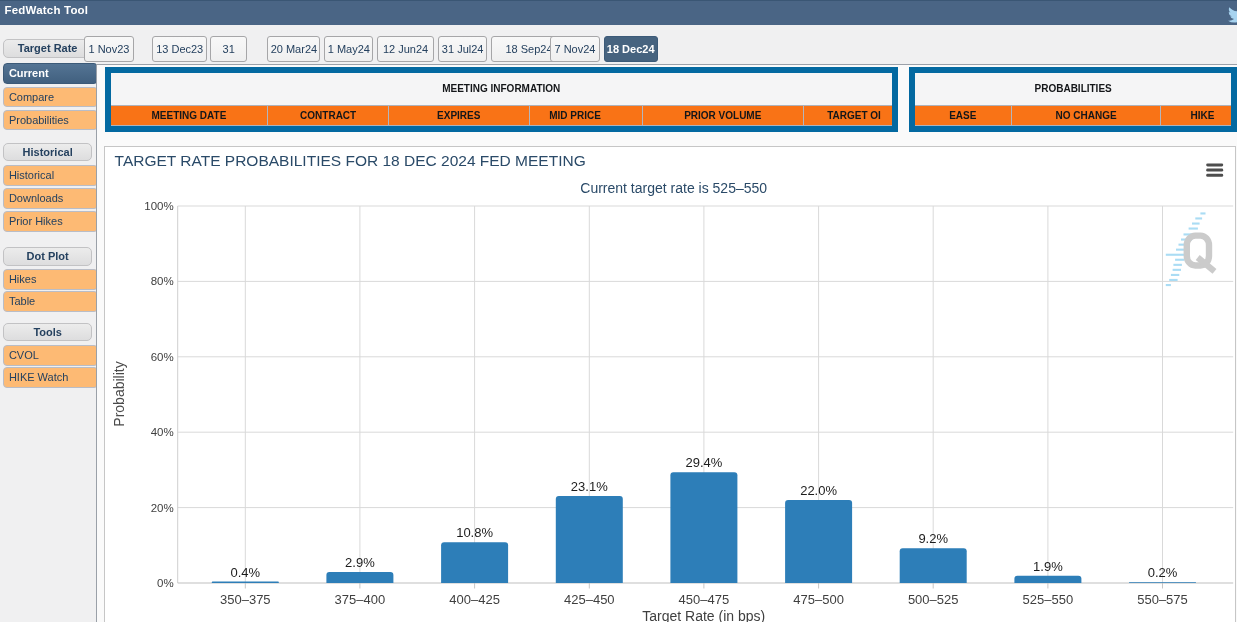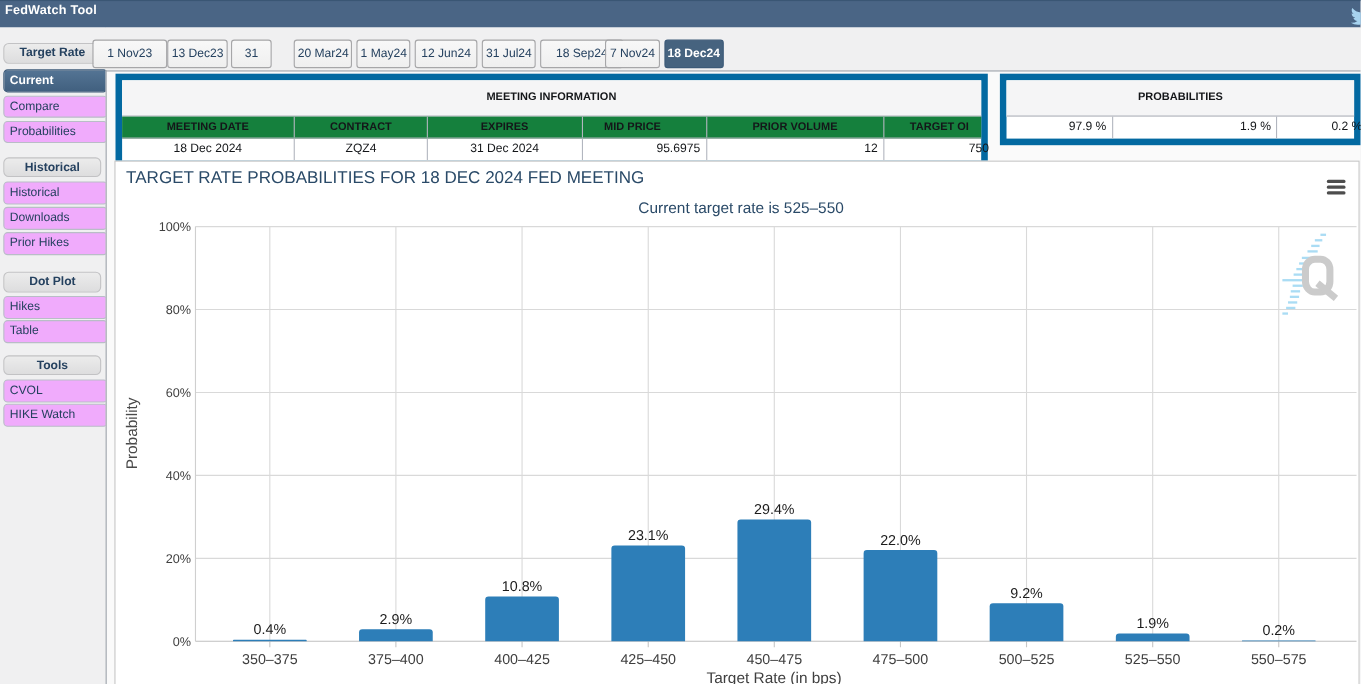--- a/index.html
+++ b/index.html
@@ -2,30 +2,30 @@
 <html><head><meta charset="utf-8">
 <style>
 * { margin:0; padding:0; box-sizing:content-box; }
 html,body { width:1237px; height:622px; overflow:hidden; background:#f1f1f2; font-family:"Liberation Sans",sans-serif; }
 #page { position:relative; width:1237px; height:622px; }
 #topbar { position:absolute; left:0; top:0; width:1237px; height:25px; background:#4a6585; border-top:1px solid #3a5674; box-sizing:border-box; }
 #topbar .t { position:absolute; left:4.5px; top:3px; color:#fff; font-weight:bold; font-size:11.5px; letter-spacing:0.2px; }
 #bird { position:absolute; right:-11px; top:5px; }
 #sidecol { position:absolute; left:0; top:25px; width:95.5px; height:597px; background:#f0f0f1; }
 .shdr { position:absolute; left:3.4px; width:86.5px; background:linear-gradient(#ececec,#ddddde); border:1px solid #c2c2c4; border-radius:5px; text-align:center; font-weight:bold; font-size:11px; color:#25415f; }
-.sitem { position:absolute; left:3.4px; width:88px; background:#f0abfc; border:1px solid #b9bdc7; border-radius:4px; font-size:11px; color:#25415f; padding-left:4.5px; }
+.sitem { position:absolute; left:3.4px; width:88px; background:#fdba74; border:1px solid #b9bdc7; border-radius:4px; font-size:11px; color:#25415f; padding-left:4.5px; }
 .sitem.sel { background:linear-gradient(#547494,#41607f); border-color:#3c5a78; color:#fff; font-weight:bold; }
 #tabrow { position:absolute; left:96px; top:25px; width:1141px; height:39px; background:#f0f0f1; }
 .tab { position:absolute; top:36px; height:25.7px; line-height:25px; box-sizing:border-box; background:linear-gradient(#f8f8f8,#efefef); border:1px solid #a6a6a8; border-radius:3px; text-align:center; font-size:11px; color:#25415f; }
 .tab.sel { background:#46637f; border-color:#3c5a78; color:#fff; font-weight:bold; }
 #panel { position:absolute; left:96px; top:63.5px; width:1141px; height:558.5px; background:#fafafa; border-top:1px solid #9aa0a8; border-left:1px solid #9aa0a8; box-sizing:border-box; }
 .tbl { position:absolute; border:6px solid #0369a1; background:#fff; box-sizing:border-box; }
 .tcap { background:#f5f5f6; border-bottom:1px solid #aeb2ba; text-align:center; font-weight:bold; font-size:10px; color:#141619; }
 .trow { position:relative; }
-.thdr { background:#15803d; border-bottom:1px solid #aeb2ba; }
+.thdr { background:#f97316; border-bottom:1px solid #aeb2ba; }
 .thdr .tc { font-weight:bold; font-size:10px; color:#141619; text-align:center; }
 .tval .tc { font-size:11px; color:#141619; text-align:center; }
 .tc { position:absolute; top:0; height:100%; border-left:1px solid #b2b6bf; box-sizing:border-box; }
 .tc:first-child { border-left:none; }
 #chartpanel { position:absolute; left:104.3px; top:145.5px; width:1132px; height:478px; background:#fff; border:1px solid #c6c6c6; box-sizing:border-box; }
 </style></head>
 <body>
 <div id="page">
   <div id="topbar">
       <span class="t">FedWatch Tool</span>
@@ -43,56 +43,48 @@
 <div class="sitem" style="top:163.2px;height:18.5px;line-height:18.5px">Downloads</div>
 <div class="sitem" style="top:186.0px;height:18.5px;line-height:18.5px">Prior Hikes</div>
 <div class="shdr" style="top:222.1px;height:16.5px;line-height:16.5px">Dot Plot</div>
 <div class="sitem" style="top:244.3px;height:18.5px;line-height:18.5px">Hikes</div>
 <div class="sitem" style="top:266.4px;height:18.5px;line-height:18.5px">Table</div>
 <div class="shdr" style="top:297.6px;height:16.5px;line-height:16.5px">Tools</div>
 <div class="sitem" style="top:320.3px;height:18.5px;line-height:18.5px">CVOL</div>
 <div class="sitem" style="top:342.4px;height:18.5px;line-height:18.5px">HIKE Watch</div>
   </div>
   <div id="tabrow"></div>
-<div class="tab" style="left:84px;width:68px">1 Nov23</div>
+<div class="tab" style="left:84px;width:50px">1 Nov23</div>
 <div class="tab" style="left:152.1px;width:55.2px">13 Dec23</div>
 <div class="tab" style="left:210.2px;width:37px">31 Jan24</div>
 <div class="tab" style="left:267.4px;width:53.0px">20 Mar24</div>
 <div class="tab" style="left:324.4px;width:49px">1 May24</div>
 <div class="tab" style="left:377.2px;width:56.7px">12 Jun24</div>
 <div class="tab" style="left:437.9px;width:49.5px">31 Jul24</div>
 <div class="tab" style="left:491.0px;width:76px">18 Sep24</div>
 <div class="tab" style="left:550.2px;width:49.6px">7 Nov24</div>
 <div class="tab sel" style="left:603.7px;width:54.0px">18 Dec24</div>
   <div id="panel"></div>
 <div class="tbl" style="left:104.5px;top:67.3px;width:793.5px">
 <div class="tcap" style="height:32.0px;line-height:32.0px">MEETING INFORMATION</div>
 <div class="trow thdr" style="height:19.0px;line-height:19.0px">
 <div class="tc" style="left:0.0px;width:156.8px">MEETING DATE</div>
 <div class="tc" style="left:156.8px;width:120.7px">CONTRACT</div>
 <div class="tc" style="left:277.5px;width:140.5px">EXPIRES</div>
 <div class="tc" style="left:418.0px;width:92px">MID PRICE</div>
 <div class="tc" style="left:531.0px;width:161.5px">PRIOR VOLUME</div>
 <div class="tc" style="left:692.5px;width:101.0px">TARGET OI</div>
 </div>
-<div class="trow tval" style="height:19.4px;line-height:19.4px">
-<div class="tc" style="left:0.0px;width:156.8px;">18 Dec 2024</div>
-<div class="tc" style="left:156.8px;width:120.7px;">ZQZ4</div>
-<div class="tc" style="left:277.5px;width:140.5px;">31 Dec 2024</div>
-<div class="tc" style="left:418.0px;width:113.0px;text-align:right;padding-right:5px;box-sizing:border-box;">95.6975</div>
-<div class="tc" style="left:531.0px;width:161.5px;text-align:right;padding-right:5px;box-sizing:border-box;">12</div>
-<div class="tc" style="left:692.5px;width:101.0px;text-align:right;padding-right:5px;box-sizing:border-box;">750</div>
-</div>
     </div>
 <div class="tbl" style="left:908.8px;top:67.3px;width:328.7px">
 <div class="tcap" style="height:32.0px;line-height:32.0px">PROBABILITIES</div>
-<div class="trow tval" style="height:19.4px;line-height:19.4px">
-<div class="tc" style="left:0.0px;width:96.0px;text-align:right;padding-right:5px;box-sizing:border-box;">97.9 %</div>
-<div class="tc" style="left:96.0px;width:149.6px;text-align:right;padding-right:5px;box-sizing:border-box;">1.9 %</div>
-<div class="tc" style="left:245.6px;width:83.1px;text-align:right;padding-right:5px;box-sizing:border-box;">0.2 %</div>
+<div class="trow thdr" style="height:19.0px;line-height:19.0px">
+<div class="tc" style="left:0.0px;width:96.0px">EASE</div>
+<div class="tc" style="left:96.0px;width:149.6px">NO CHANGE</div>
+<div class="tc" style="left:245.6px;width:83.1px">HIKE</div>
 </div>
     </div>
   <div id="chartpanel">
 <svg width="1129" height="476" viewBox="0 0 1129 476" style="position:absolute;left:0;top:0;font-family:'Liberation Sans',sans-serif">
 <line x1="72.7" y1="59.0" x2="1128.2" y2="59.0" stroke="#d9d9d9" stroke-width="1"></line>
 <line x1="72.7" y1="134.4" x2="1128.2" y2="134.4" stroke="#d9d9d9" stroke-width="1"></line>
 <line x1="72.7" y1="209.8" x2="1128.2" y2="209.8" stroke="#d9d9d9" stroke-width="1"></line>
 <line x1="72.7" y1="285.2" x2="1128.2" y2="285.2" stroke="#d9d9d9" stroke-width="1"></line>
 <line x1="72.7" y1="360.6" x2="1128.2" y2="360.6" stroke="#d9d9d9" stroke-width="1"></line>
 <line x1="72.7" y1="59.0" x2="72.7" y2="436.0" stroke="#cfcfcf" stroke-width="1"></line>

